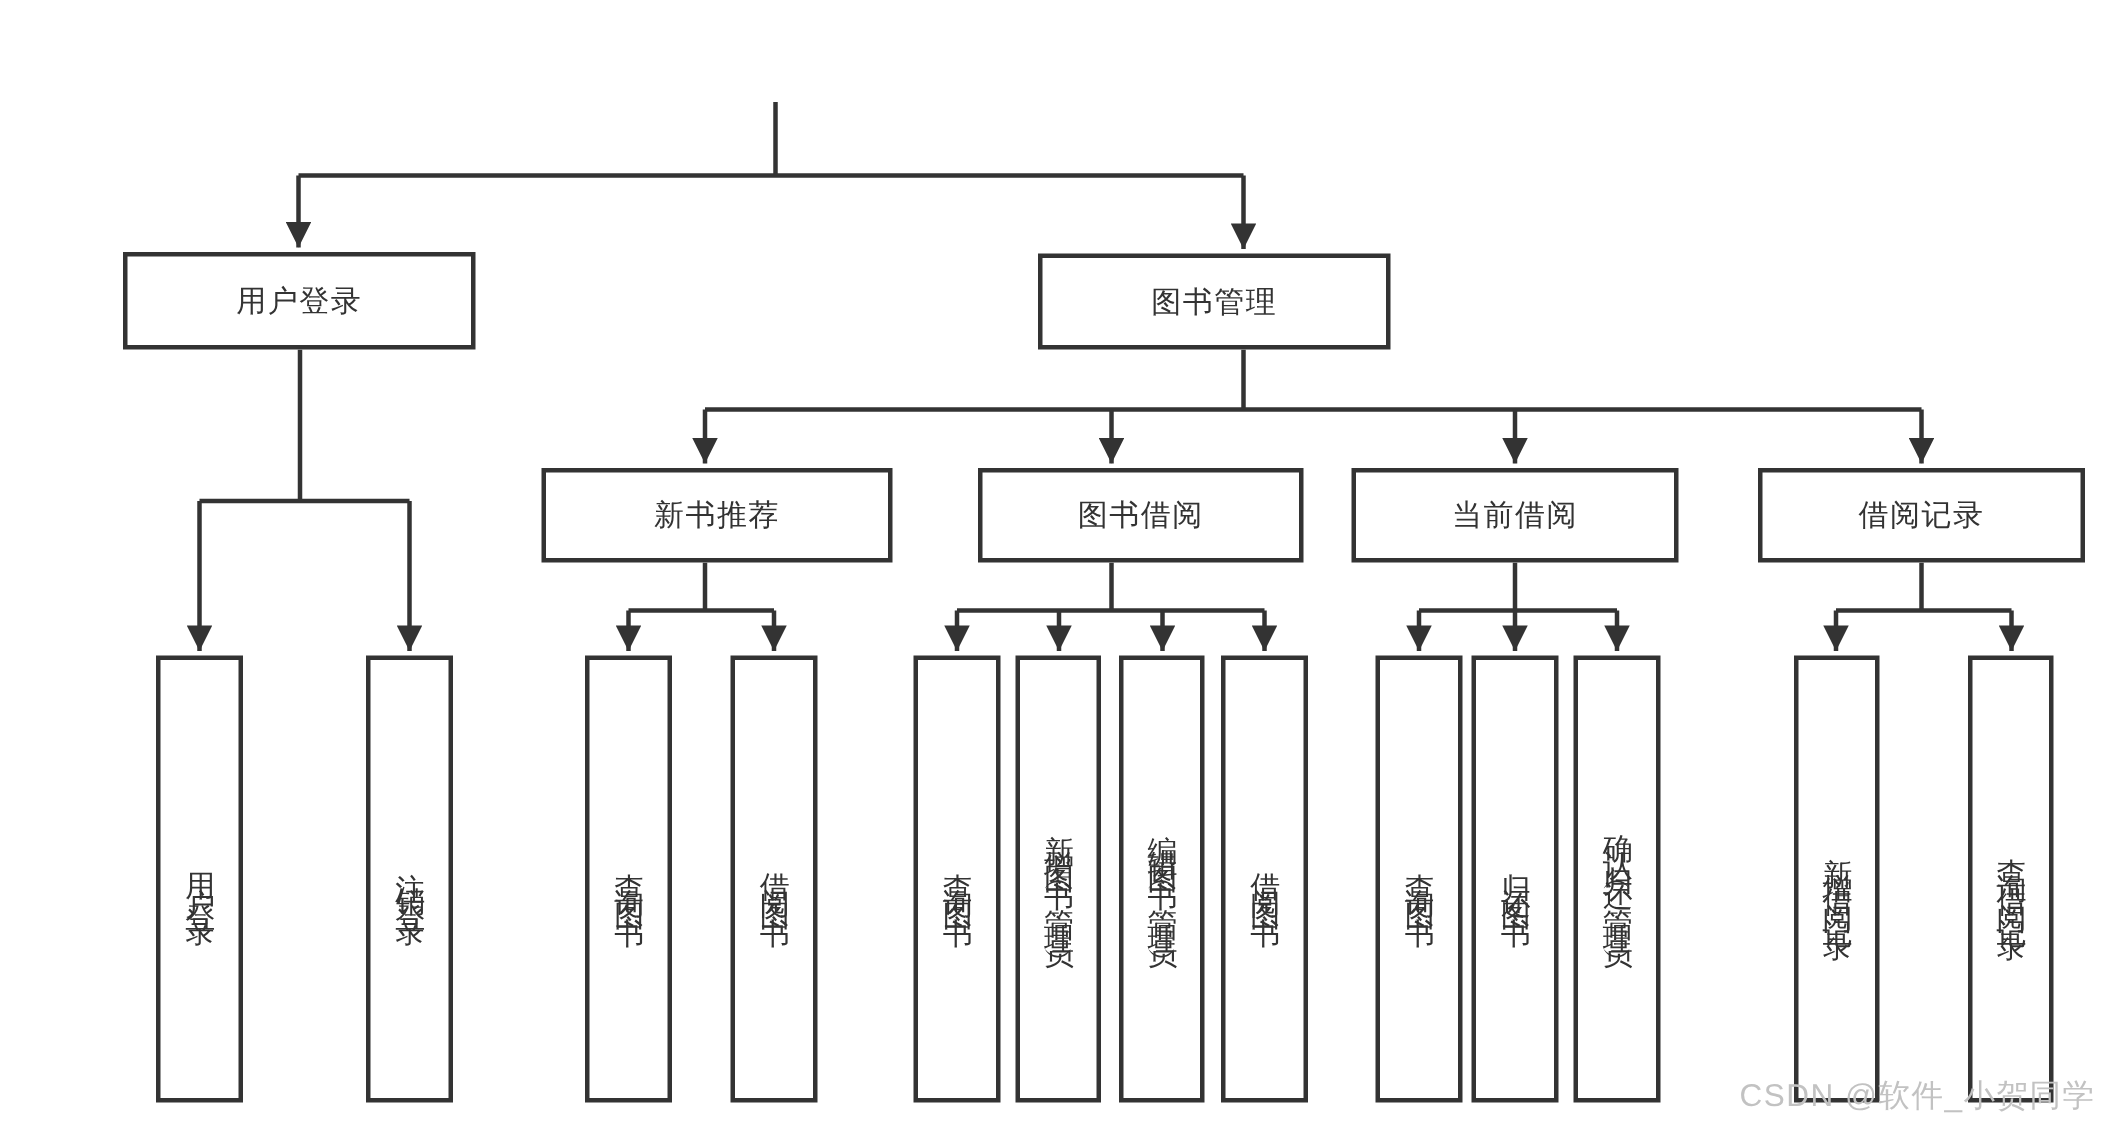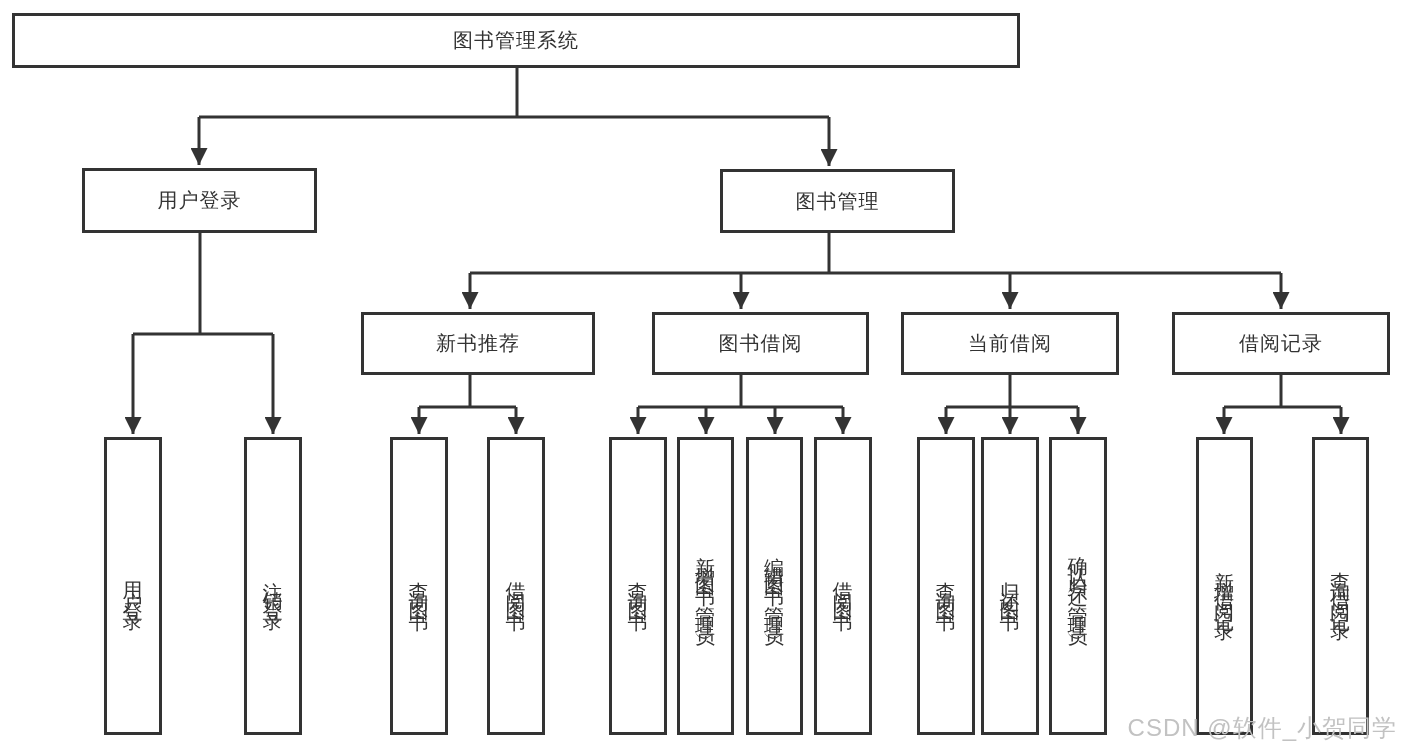--- a/index.html
+++ b/index.html
@@ -18,21 +18,21 @@
   }
   .node.v span{
     writing-mode:vertical-rl;
     text-orientation:mixed;
     letter-spacing:10px;
     line-height:1;
     white-space:nowrap;
   }
   .watermark{
     position:absolute;right:8px;bottom:3px;
-    font-size:24px;color:#c2c2c2;letter-spacing:1px;
+    font-size:21px;color:#c2c2c2;letter-spacing:1px;
     user-select:none;
   }
 </style>
 </head>
 <body>
 
 <div class="stage">
 
   <svg class="connectors" width="1405" height="747" viewBox="0 0 1405 747">
     <defs>
@@ -77,28 +77,25 @@
       <path d="M1010,407 V434" marker-end="url(#arrowhead)"></path>
       <path d="M1078,407 V434" marker-end="url(#arrowhead)"></path>
 
       <path d="M1281,375 V407"></path>
       <path d="M1224,407 H1341"></path>
       <path d="M1224,407 V434" marker-end="url(#arrowhead)"></path>
       <path d="M1341,407 V434" marker-end="url(#arrowhead)"></path>
     </g>
   </svg>
 
-  <div class="node" style="left:12px;top:13px;width:1008px;height:55px">
-    <span>图书管理系统</span>
-  </div>
 
   <div class="node" style="left:82px;top:168px;width:235px;height:65px">
     <span>用户登录</span>
   </div>
-  <div class="node" style="left:720px;top:169px;width:235px;height:64px">
+  <div class="node" style="left:692px;top:169px;width:235px;height:64px">
     <span>图书管理</span>
   </div>
 
   <div class="node" style="left:361px;top:312px;width:234px;height:63px">
     <span>新书推荐</span>
   </div>
   <div class="node" style="left:652px;top:312px;width:217px;height:63px">
     <span>图书借阅</span>
   </div>
   <div class="node" style="left:901px;top:312px;width:218px;height:63px">

